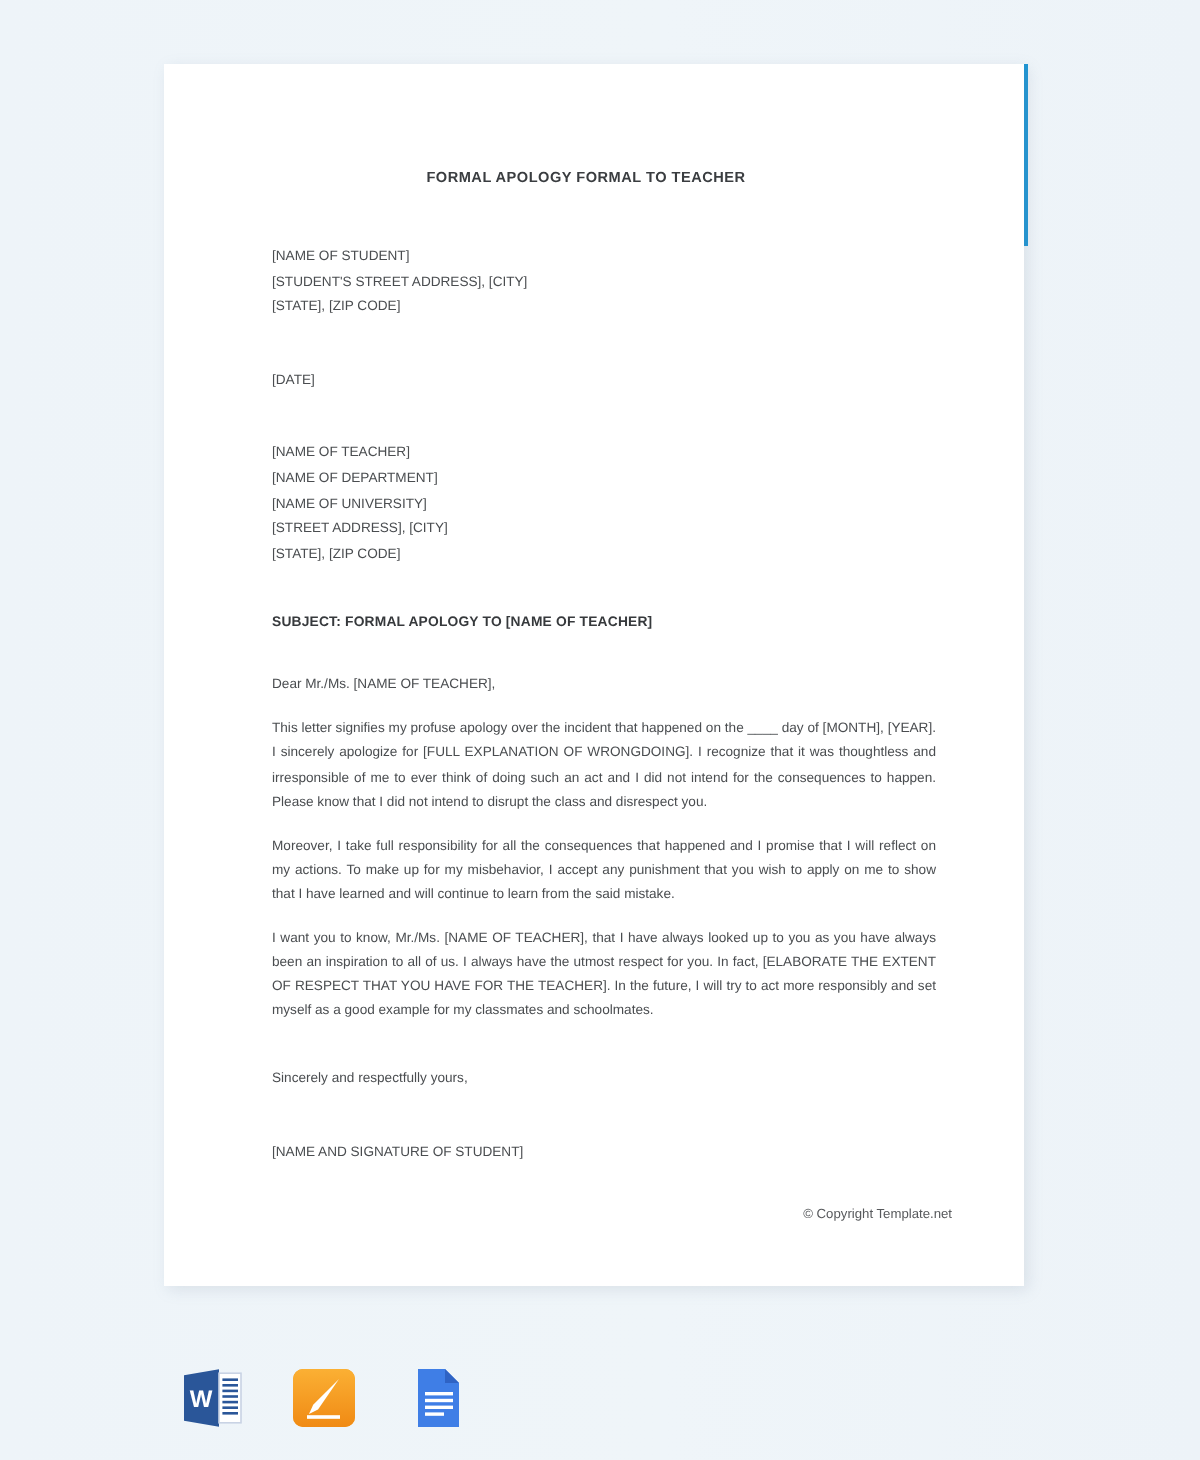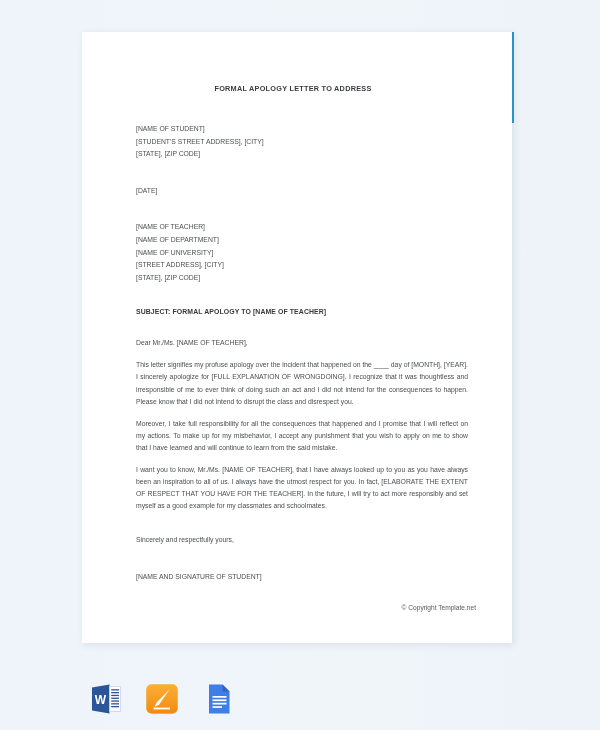--- a/index.html
+++ b/index.html
@@ -129,21 +129,21 @@
 
 <div class="bar bar-right-outer"></div>
 <div class="bar bar-right-inner"></div>
 <div class="bar bar-left-outer"></div>
 <div class="bar bar-left-inner"></div>
 
 <div class="page">
 
   <div class="letter">
 
-    <div class="doc-title">FORMAL APOLOGY LETTER TO ADDRESS</div>
+    <div class="doc-title">FORMAL APOLOGY FORMAL TO TEACHER</div>
 
     <div class="gap-lg"></div>
 
     <div class="block">
       <div>[NAME OF STUDENT]</div>
       <div>[STUDENT'S STREET ADDRESS], [CITY]</div>
       <div>[STATE], [ZIP CODE]</div>
     </div>
 
     <div class="gap-md"></div>

